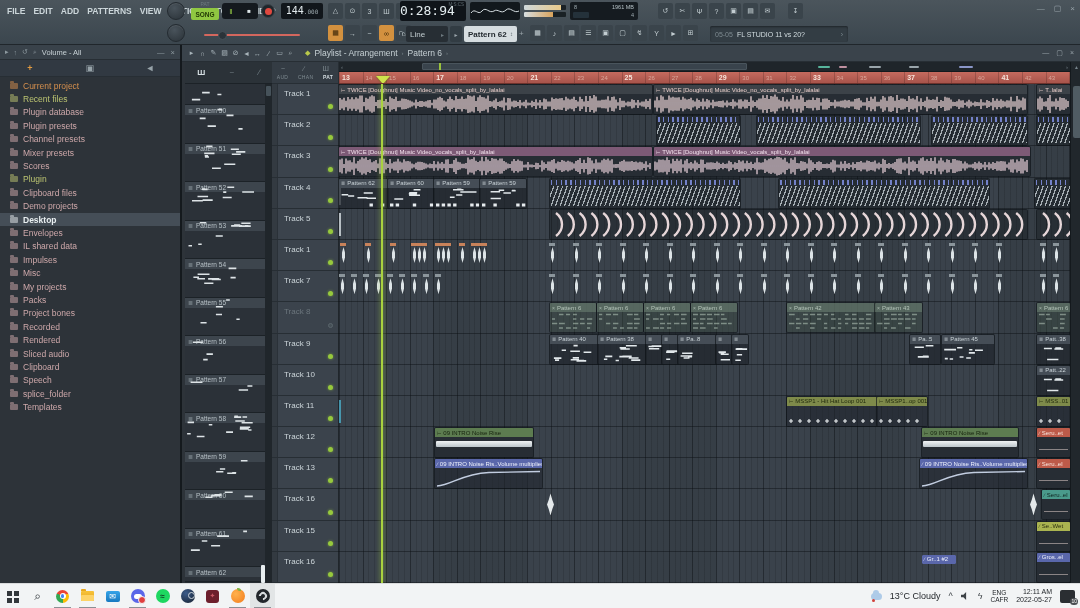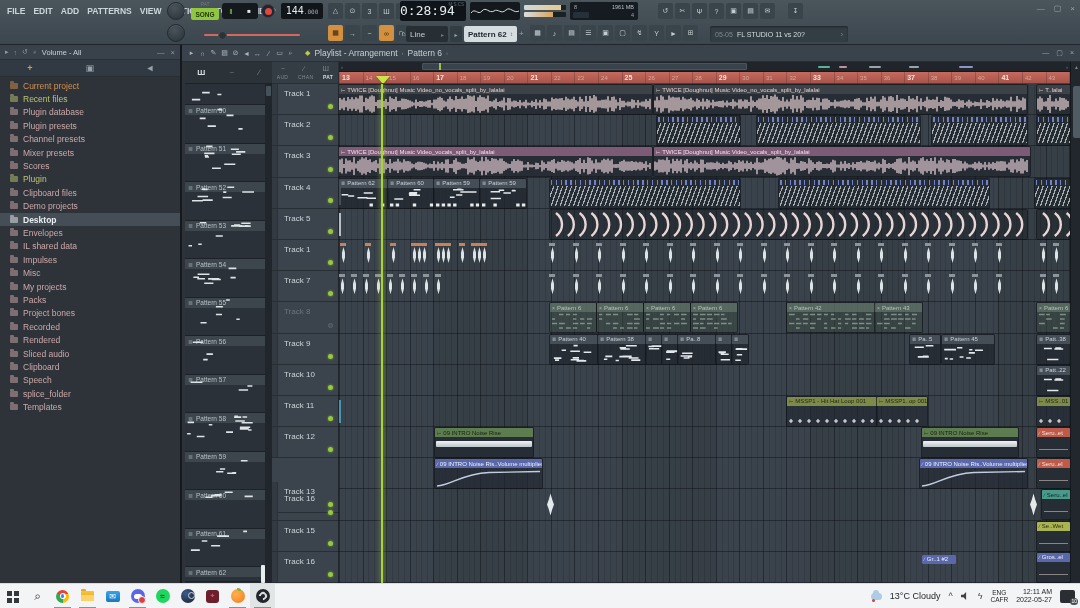--- a/index.html
+++ b/index.html
@@ -710,21 +710,21 @@
         <div class="thead" style="top: 311.9px;">
           <div class="notch"></div>
           <span class="tlab">Track 11</span>
           <div class="led"></div>
         </div>
         <div class="thead" style="top: 343.09px;">
           <div class="notch"></div>
           <span class="tlab">Track 12</span>
           <div class="led"></div>
         </div>
-        <div class="thead" style="top: 374.28px; margin-top: 24px;">
+        <div class="thead" style="top: 374.28px;">
           <div class="notch"></div>
           <span class="tlab">Track 13</span>
           <div class="led"></div>
         </div>
         <div class="thead" style="top: 405.47px;">
           <div class="notch"></div>
           <span class="tlab">Track 16</span>
           <div class="led"></div>
         </div>
         <div class="thead" style="top: 436.66px;">

